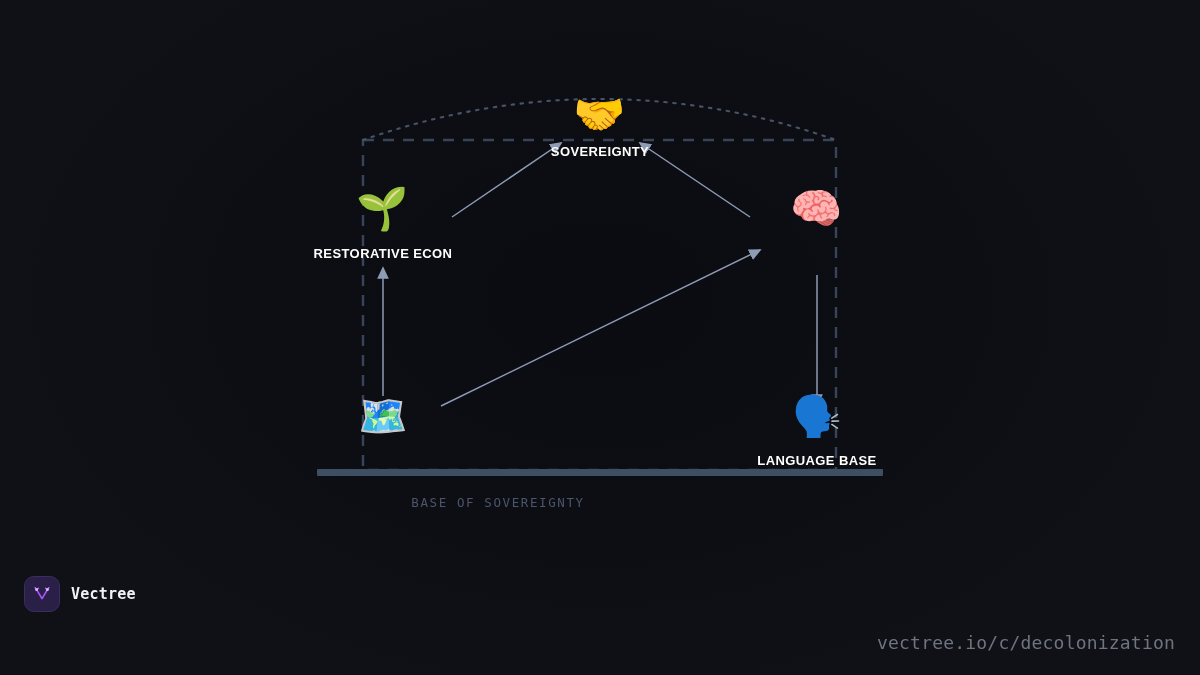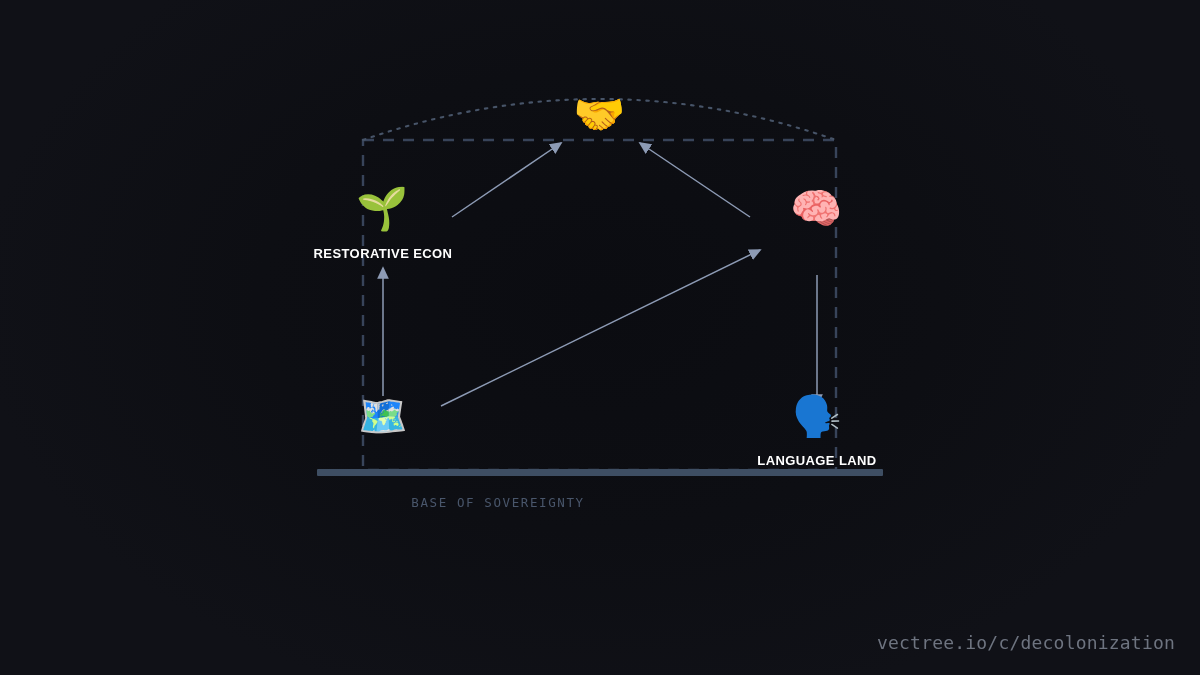--- a/index.html
+++ b/index.html
@@ -169,41 +169,54 @@
 
       <line x1="383" y1="396" x2="383" y2="268" stroke="#8d9bb5" stroke-width="1.5" marker-end="url(#arrowHead)"></line>
 
       <line x1="441" y1="406" x2="760" y2="250" stroke="#8d9bb5" stroke-width="1.5" marker-end="url(#arrowHead)"></line>
 
       <line x1="817" y1="275" x2="817" y2="405" stroke="#8d9bb5" stroke-width="1.5" marker-end="url(#arrowHead)"></line>
     </svg>
 
     <div class="node node-sovereignty">
       <span class="glyph">🤝</span>
+      <span class="label">SOVEREIGNTY</span>
     </div>
 
     <div class="node node-restorative">
       <span class="glyph">🌱</span>
       <span class="label">RESTORATIVE ECON</span>
     </div>
 
     <div class="node node-decolonize">
       <span class="glyph">🧠</span>
     </div>
 
     <div class="node node-landback">
       <span class="glyph small">🗺️</span>
     </div>
 
     <div class="node node-language">
       <span class="glyph small">🗣️</span>
-      <span class="label">LANGUAGE LAND</span>
+      <span class="label">LANGUAGE BASE</span>
     </div>
 
     <div class="base-bar"></div>
     <div class="base-caption">BASE OF SOVEREIGNTY</div>
   </div>
 
   <div class="footer">
+    <div class="brand-row">
+      <span class="logo-mark">
+        <svg width="20" height="20" viewBox="0 0 20 20" xmlns="http://www.w3.org/2000/svg" aria-hidden="true">
+          <path d="M4.6 5.6 L10 14.6 L15.4 5.6" fill="none" stroke="#a855f7" stroke-width="1.7" stroke-linecap="round" stroke-linejoin="round"></path>
+          <path d="M4.6 5.6 L3.1 3.6 M4.6 5.6 L6.5 4.1" fill="none" stroke="#c77dff" stroke-width="1.2" stroke-linecap="round"></path>
+          <path d="M15.4 5.6 L16.9 3.6 M15.4 5.6 L13.5 4.1" fill="none" stroke="#c77dff" stroke-width="1.2" stroke-linecap="round"></path>
+          <circle cx="4.6" cy="5.6" r="1.5" fill="#d8b4fe"></circle>
+          <circle cx="15.4" cy="5.6" r="1.5" fill="#d8b4fe"></circle>
+        </svg>
+      </span>
+      <span class="brand-name">Vectree</span>
+    </div>
     <div class="page-url">vectree.io/c/decolonization</div>
   </div>
 
 </div>
 
 </body></html>

